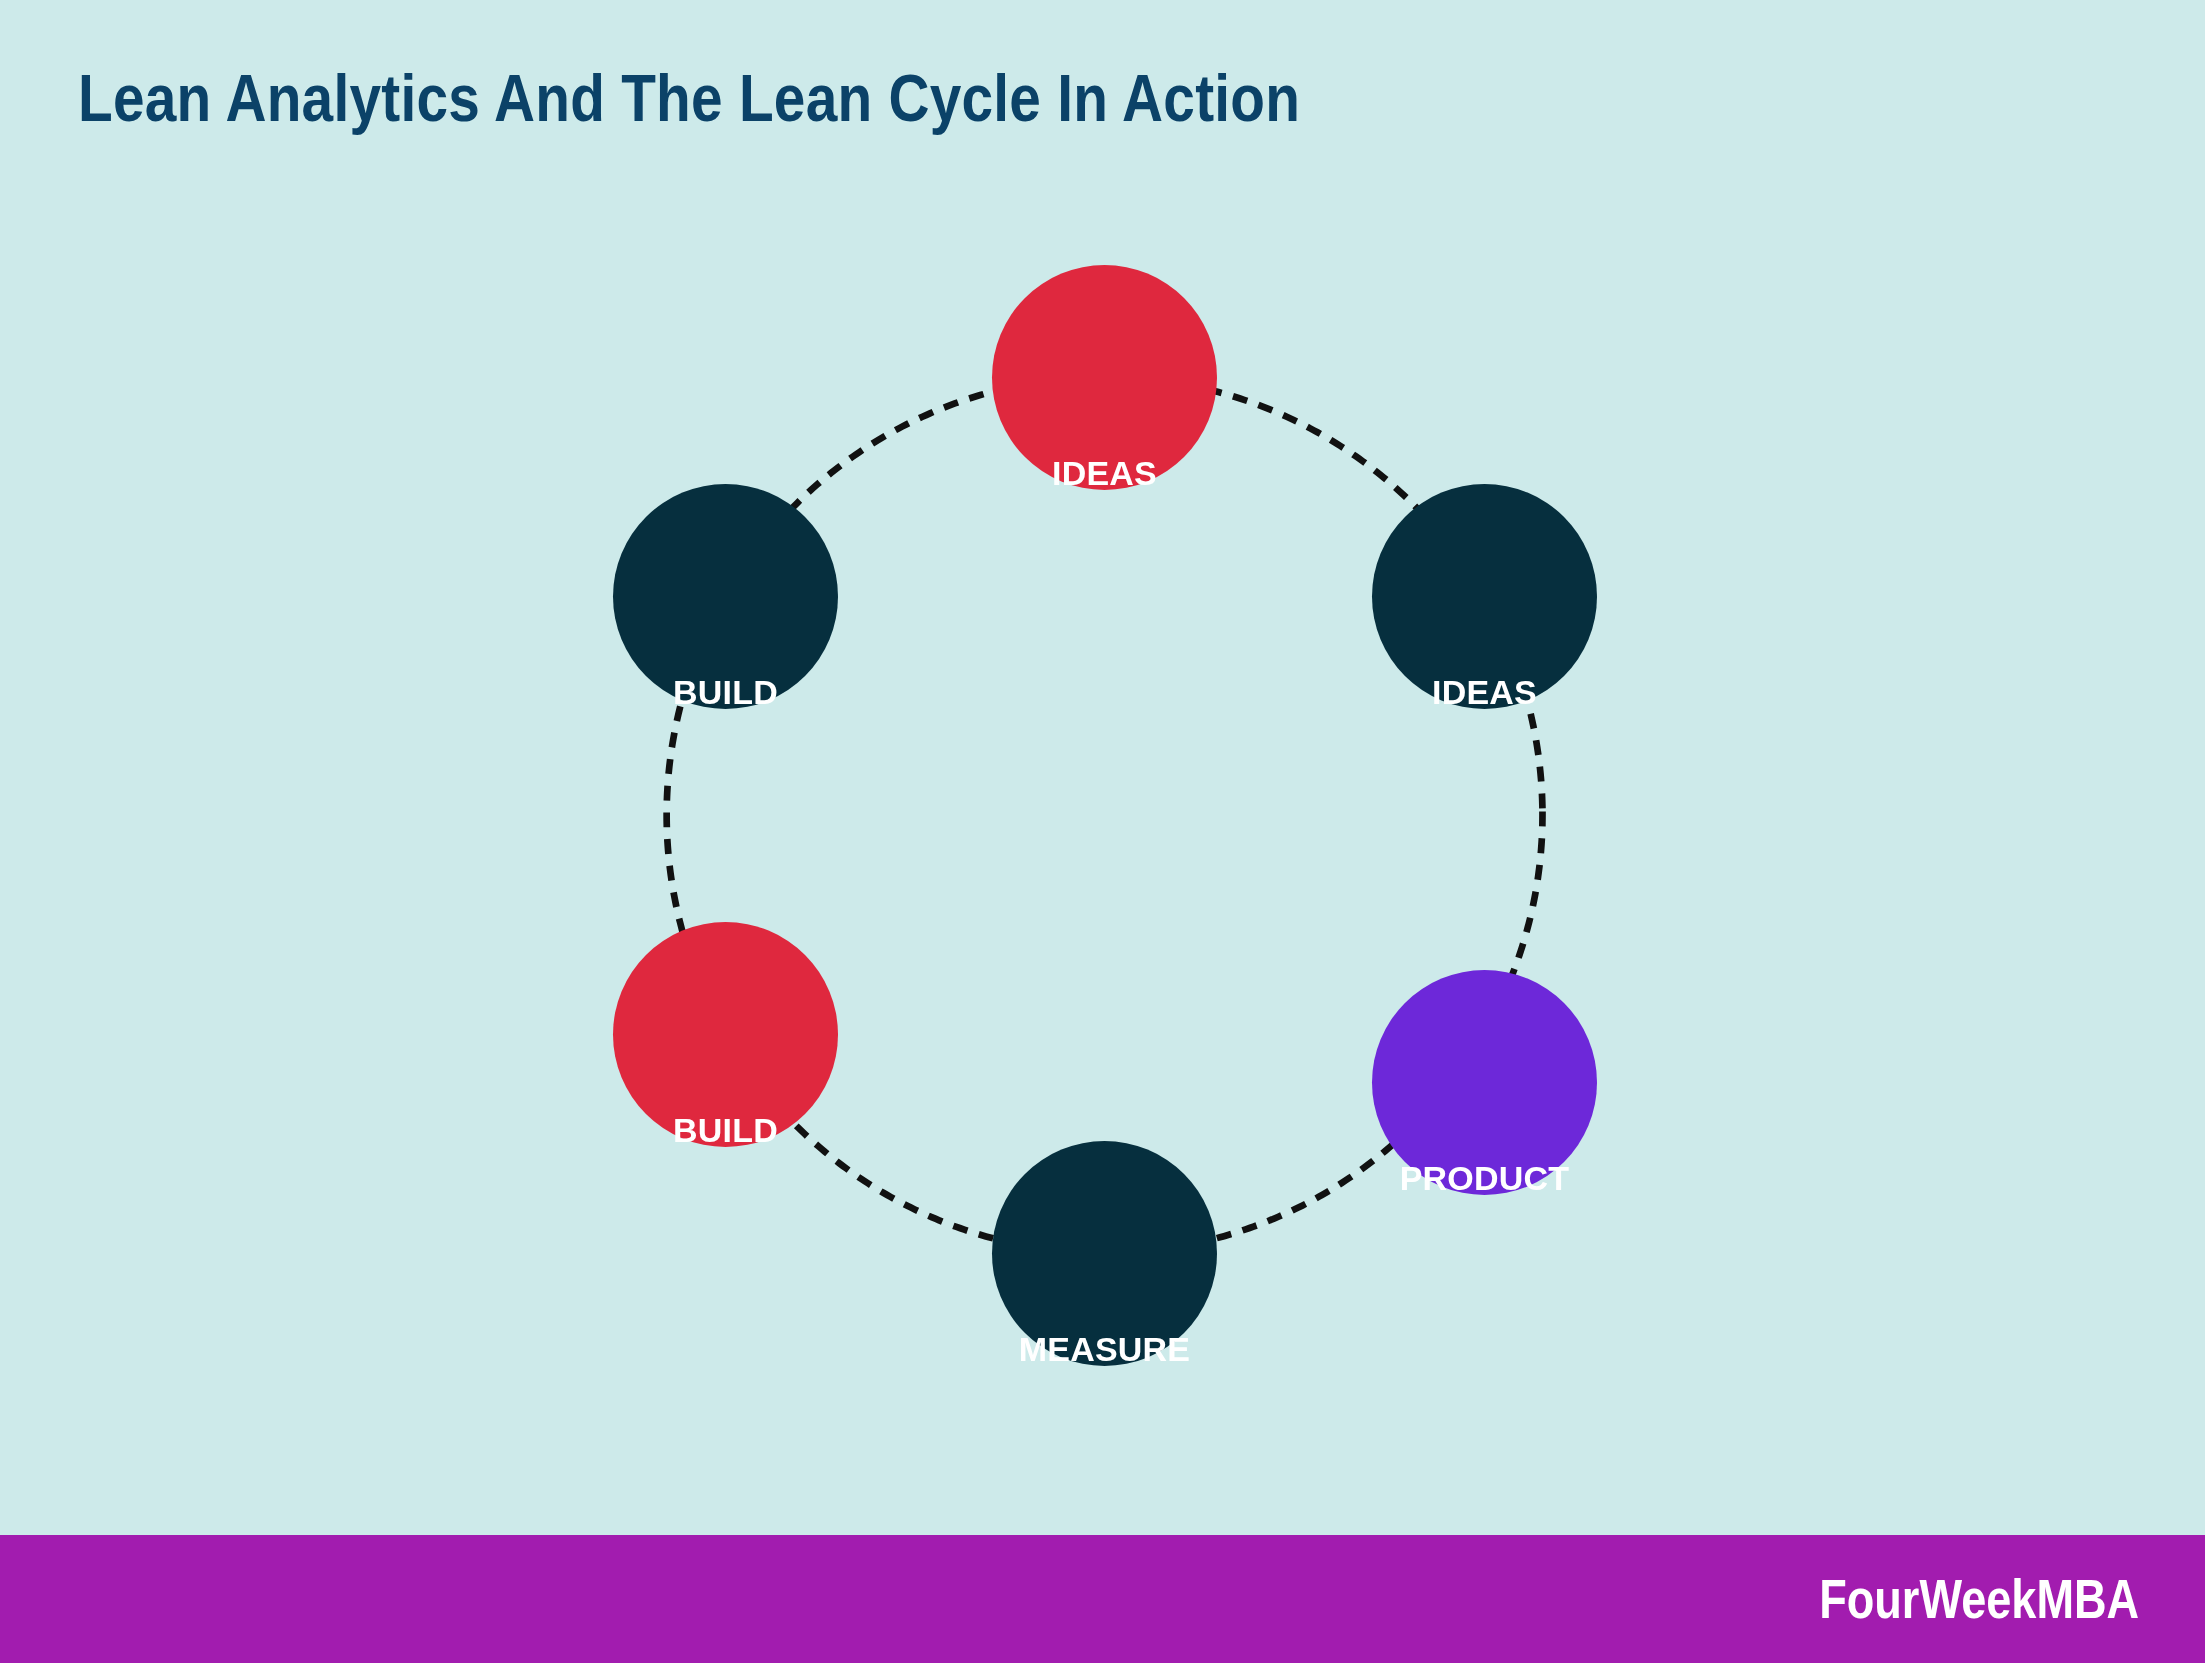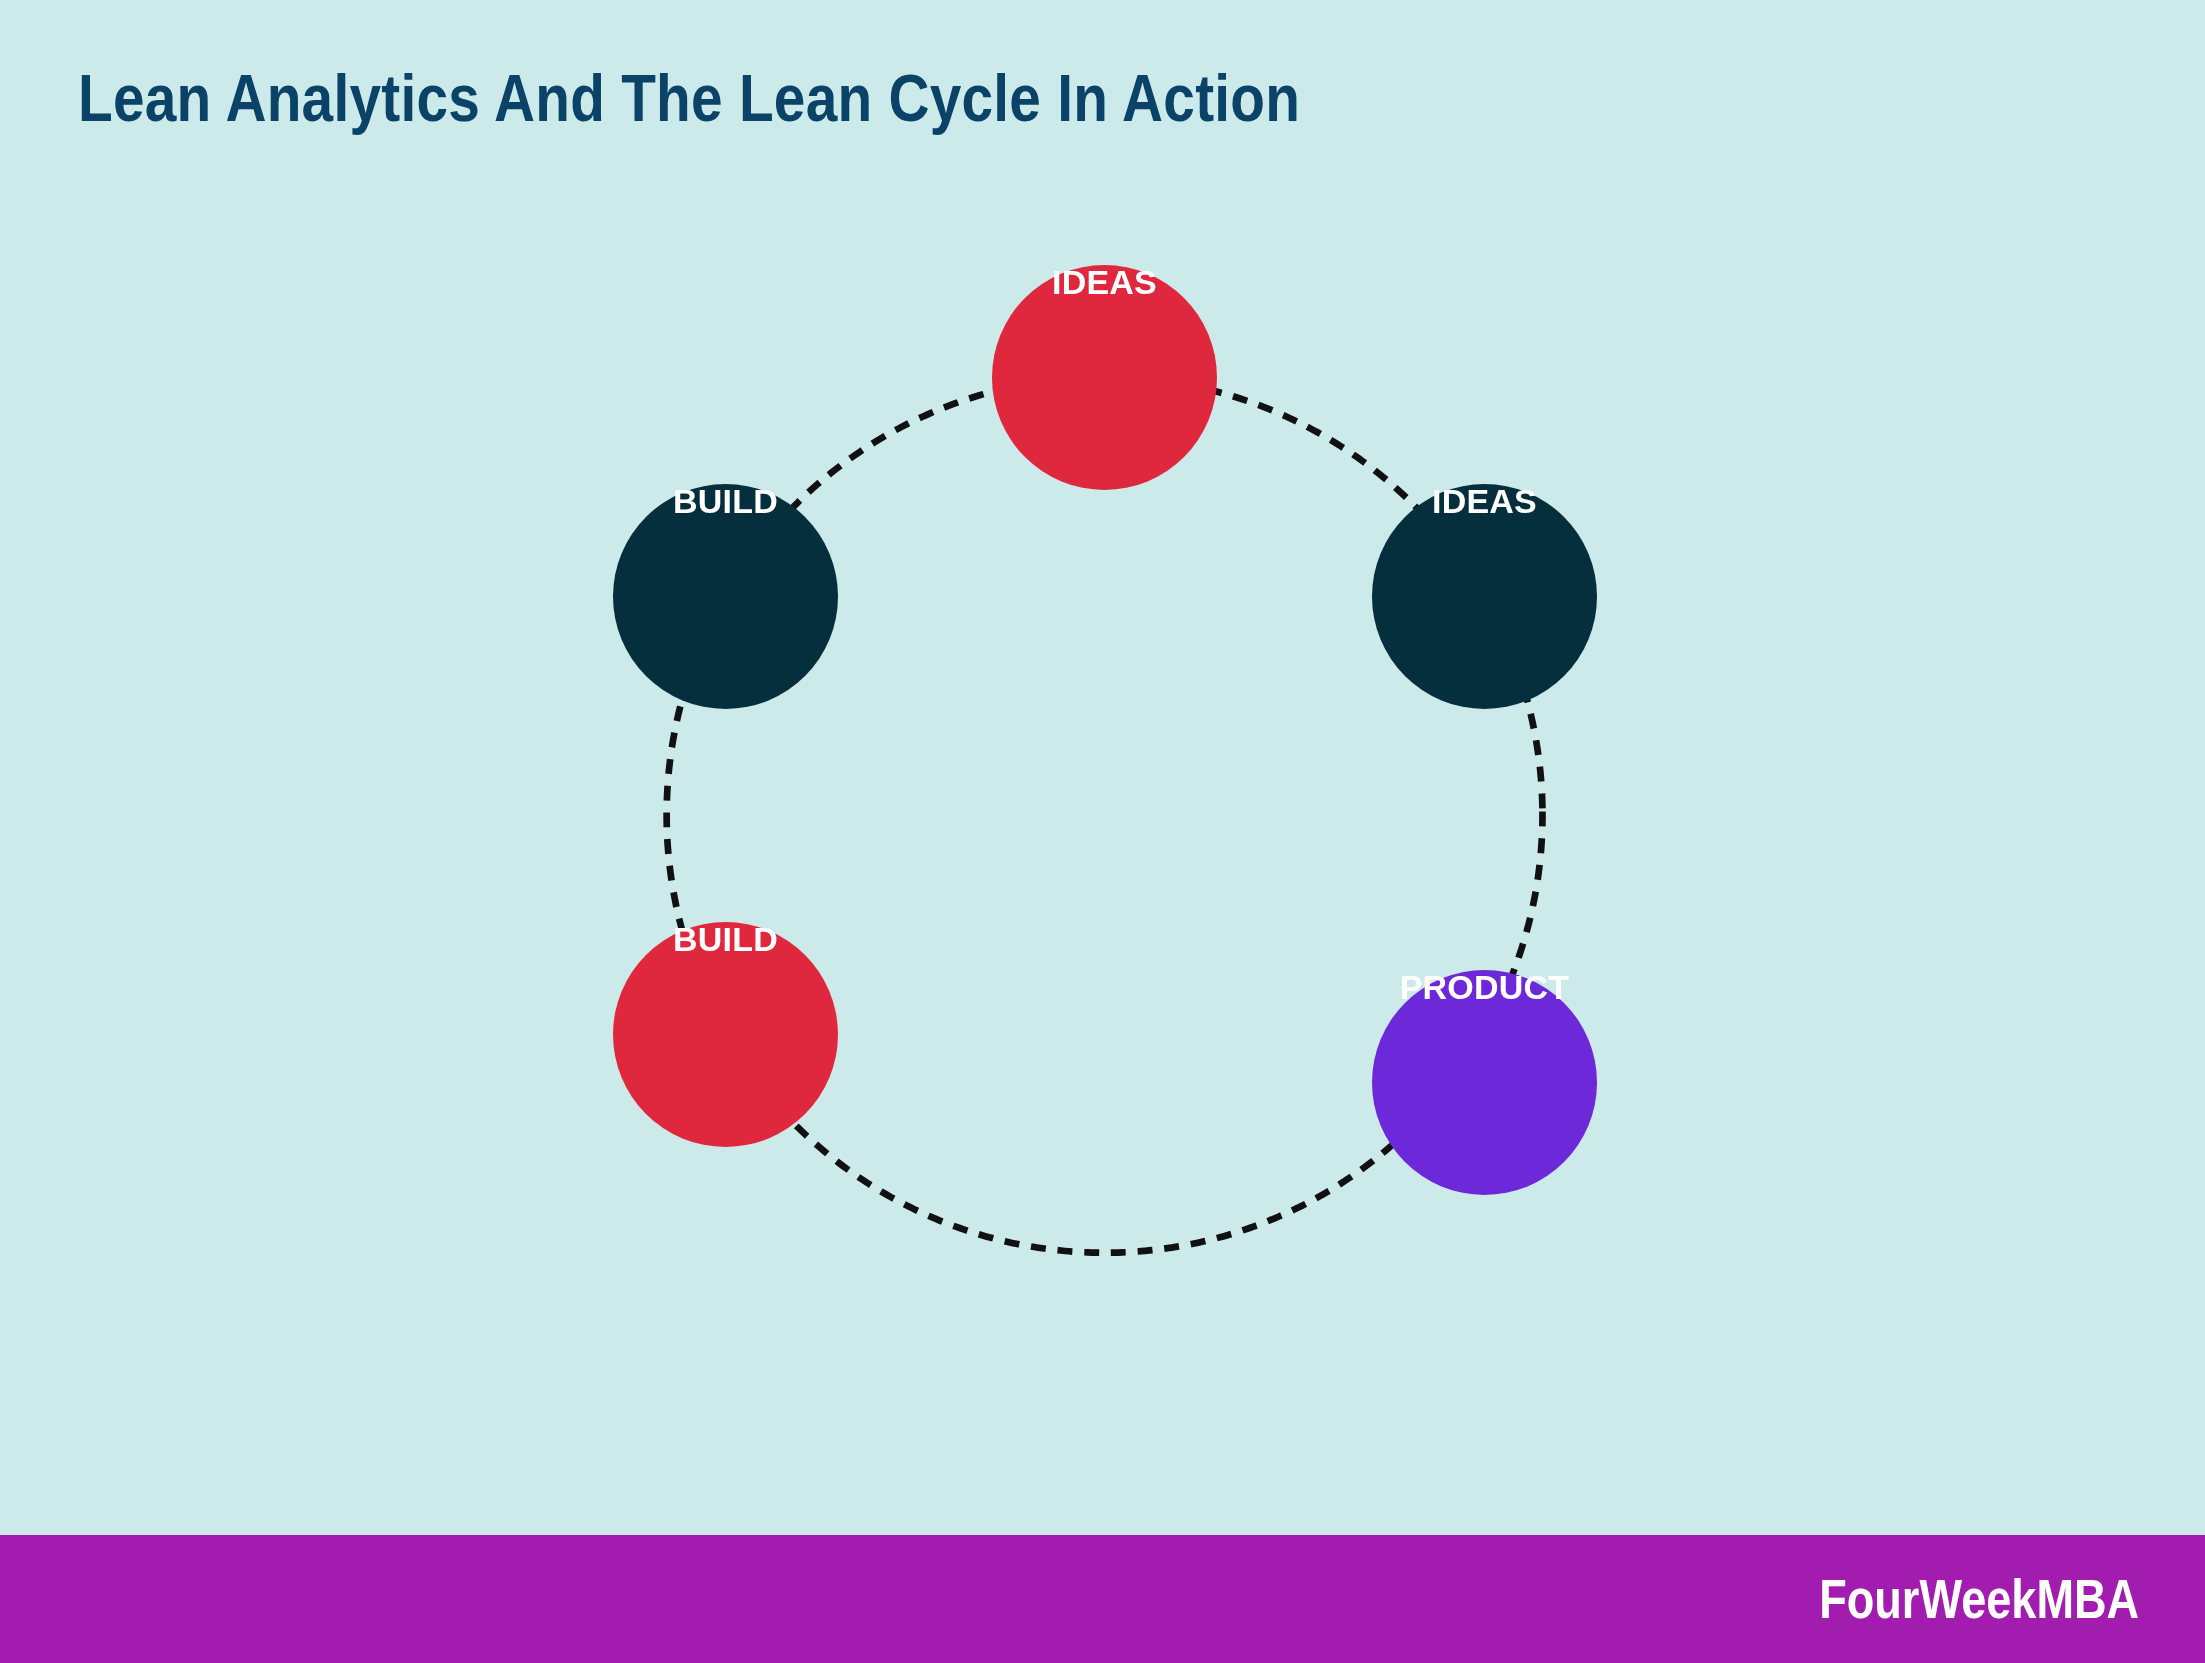--- a/index.html
+++ b/index.html
@@ -48,21 +48,21 @@
     position: absolute;
     left: 0;
     top: 0;
     width: 2205px;
     height: 1535px;
   }
   .cycle-node {
     position: absolute;
     border-radius: 50%;
     display: flex;
-    align-items: flex-start;
+    align-items: flex-end;
     justify-content: center;
     box-sizing: border-box;
   }
   .cycle-node-label {
     color: #ffffff;
     font-weight: 700;
     font-size: 34px;
     letter-spacing: 0.2px;
     white-space: nowrap;
     text-align: center;
@@ -109,20 +109,23 @@
     </div>
 
     <div class="cycle-node" style="left:1372px; top:484px; width:225px; height:225px; background:#062f3e;">
       <span class="cycle-node-label">IDEAS</span>
     </div>
 
     <div class="cycle-node" style="left:1372px; top:970px; width:225px; height:225px; background:#6d28d9;">
       <span class="cycle-node-label">PRODUCT</span>
     </div>
 
+    <div class="cycle-node" style="left:992px; top:1141px; width:225px; height:225px; background:#062f3e;">
+      <span class="cycle-node-label">MEASURE</span>
+    </div>
 
     <div class="cycle-node" style="left:613px; top:922px; width:225px; height:225px; background:#df283e;">
       <span class="cycle-node-label">BUILD</span>
     </div>
 
     <div class="cycle-node" style="left:613px; top:484px; width:225px; height:225px; background:#062f3e;">
       <span class="cycle-node-label">BUILD</span>
     </div>
 
   </div>

